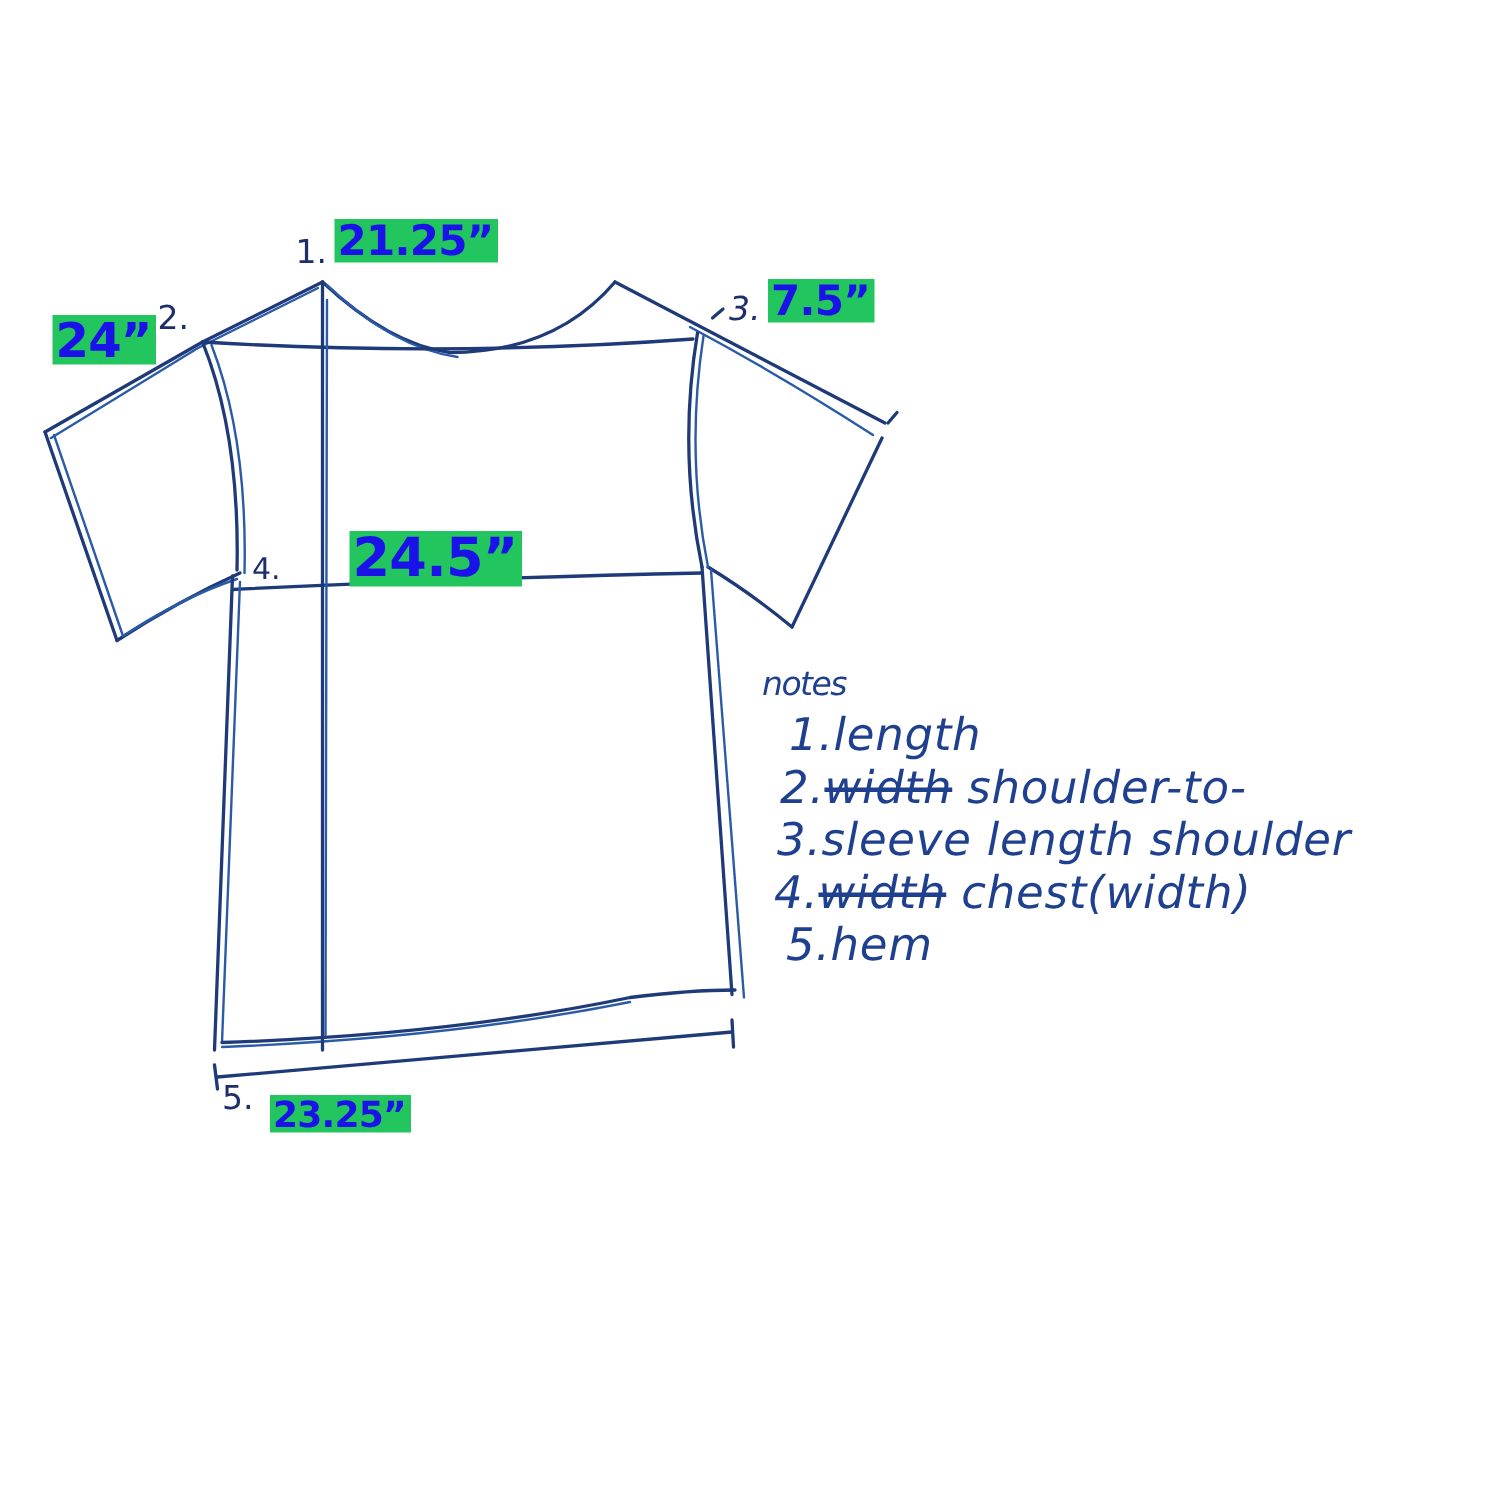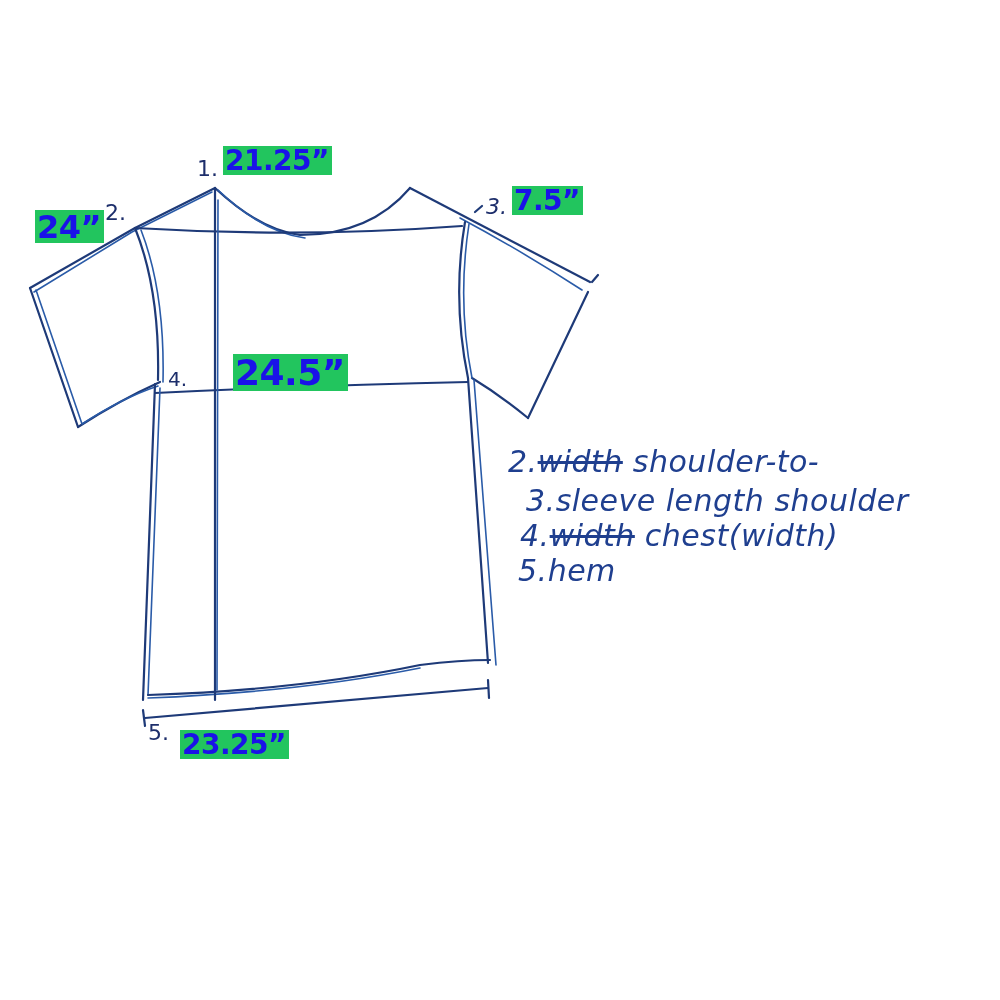--- a/index.html
+++ b/index.html
@@ -76,23 +76,27 @@
 <span class="hand" style="left:197px;top:158px;font-size:22px;">1.</span>
 <span class="hand" style="left:105px;top:202px;font-size:22px;">2.</span>
 <span class="hand" style="left:486px;top:196px;font-size:22px;font-style:italic;">3.</span>
 <span class="hand" style="left:168px;top:369px;font-size:20px;">4.</span>
 <span class="hand" style="left:148px;top:722px;font-size:22px;">5.</span>
 
 <span class="badge" style="left:223px;top:146px;font-size:28px;">21.25”</span>
 <span class="badge" style="left:35px;top:210px;font-size:32px;">24”</span>
 <span class="badge" style="left:512px;top:186px;font-size:28px;">7.5”</span>
 <span class="badge" style="left:233px;top:354px;font-size:36px;">24.5”</span>
-<span class="badge" style="left:180px;top:730px;font-size:28px;text-align:center;">23.25”</span>
+<span class="badge" style="left:180px;top:730px;font-size:24px;text-align:center;">23.25”</span>
 
 <div class="notes">
+  <div class="title">notes</div>
+  <div class="item">
+    <span>1.</span><span>length</span>
+  </div>
   <div class="item">
     <span>2.</span><span class="strike">width</span><span> shoulder-to-</span>
   </div>
   <div class="item">
     <span>3.</span><span>sleeve length shoulder</span>
   </div>
   <div class="item">
     <span>4.</span><span class="strike">width</span><span> chest(width)</span>
   </div>
   <div class="item">

